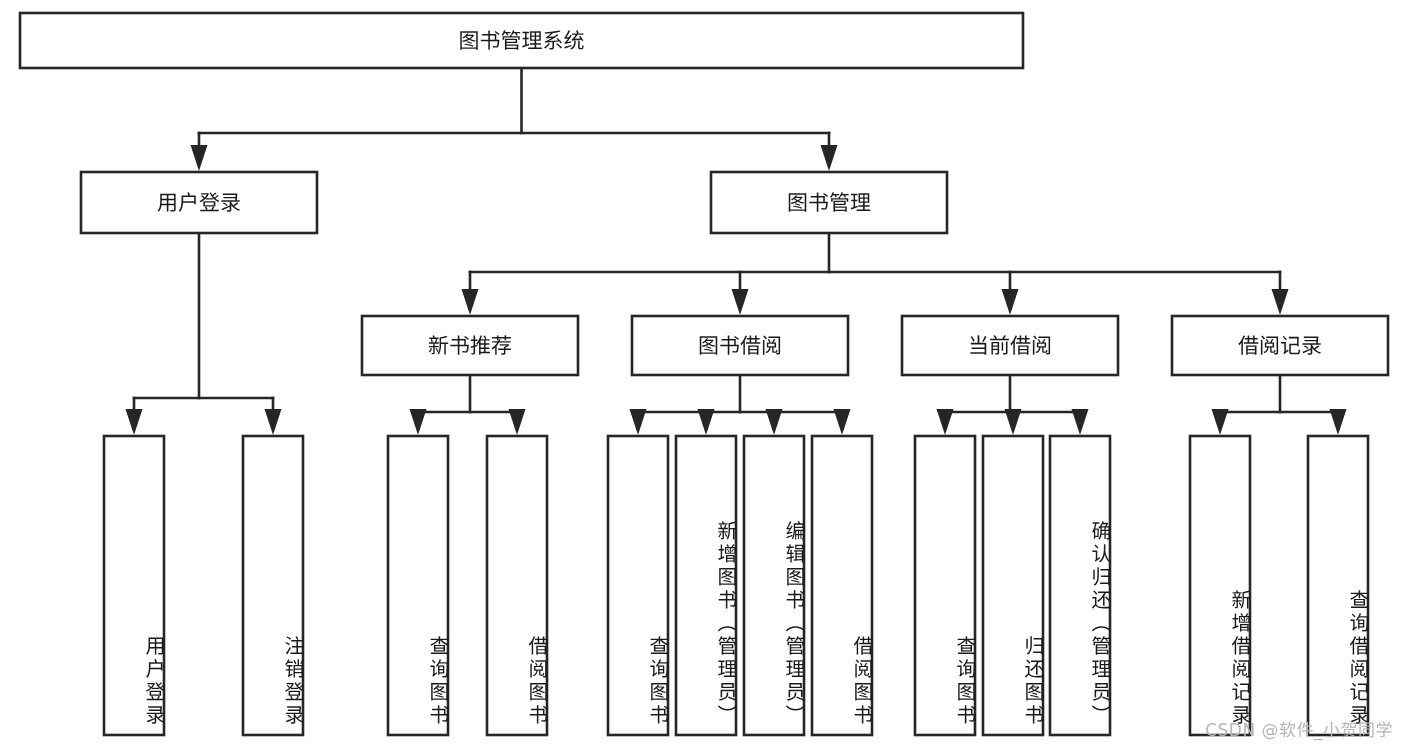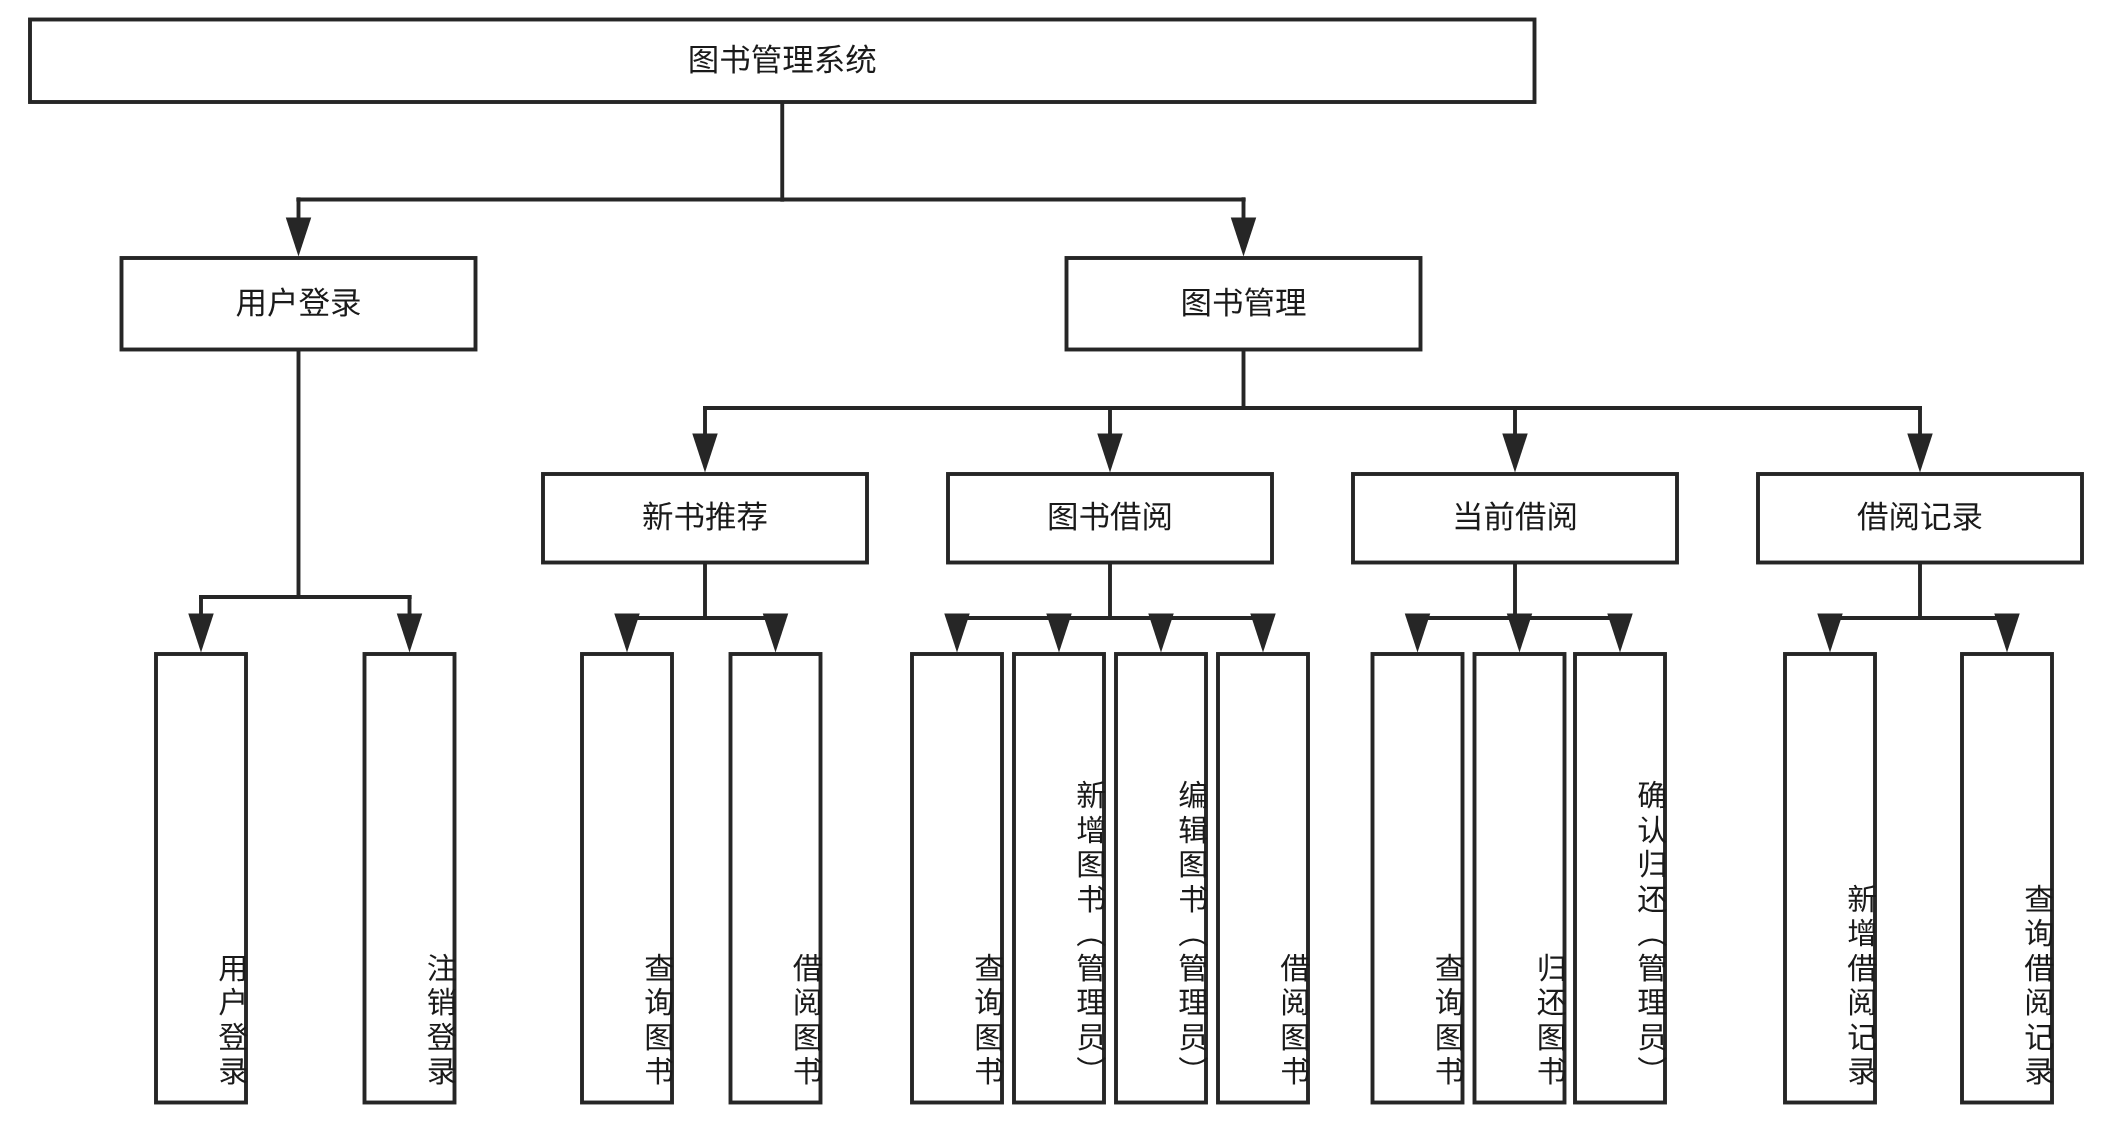--- a/index.html
+++ b/index.html
@@ -185,13 +185,14 @@
       <div class="node-label-v" style="left: 608px; top: 444px; width: 60px; height: 283px; padding-top: 95.5px;">查询图书</div>
       <div class="node-label-v" style="left: 676px; top: 444px; width: 60px; height: 283px; padding-top: 38px;">新增图书（管理员）</div>
       <div class="node-label-v" style="left: 744px; top: 444px; width: 60px; height: 283px; padding-top: 38px;">编辑图书（管理员）</div>
       <div class="node-label-v" style="left: 812px; top: 444px; width: 60px; height: 283px; padding-top: 95.5px;">借阅图书</div>
       <div class="node-label-v" style="left: 915px; top: 444px; width: 60px; height: 283px; padding-top: 95.5px;">查询图书</div>
       <div class="node-label-v" style="left: 983px; top: 444px; width: 60px; height: 283px; padding-top: 95.5px;">归还图书</div>
       <div class="node-label-v" style="left: 1050px; top: 444px; width: 60px; height: 283px; padding-top: 38px;">确认归还（管理员）</div>
       <div class="node-label-v" style="left: 1190px; top: 444px; width: 60px; height: 283px; padding-top: 72.5px;">新增借阅记录</div>
       <div class="node-label-v" style="left: 1308px; top: 444px; width: 60px; height: 283px; padding-top: 72.5px;">查询借阅记录</div>
     </div>
+  <div class="watermark">CSDN @软件_小贺同学</div>
 </div>
 
 </body></html>

